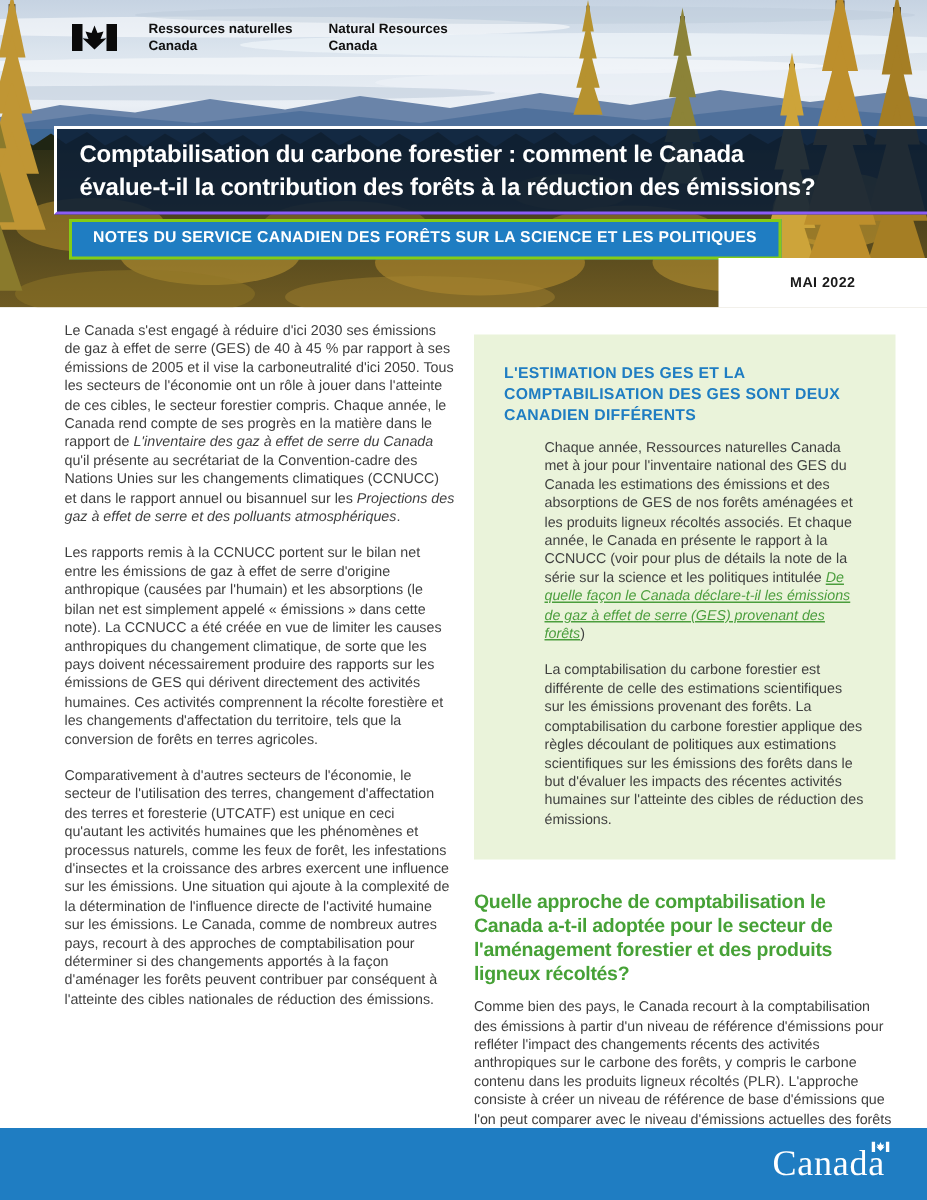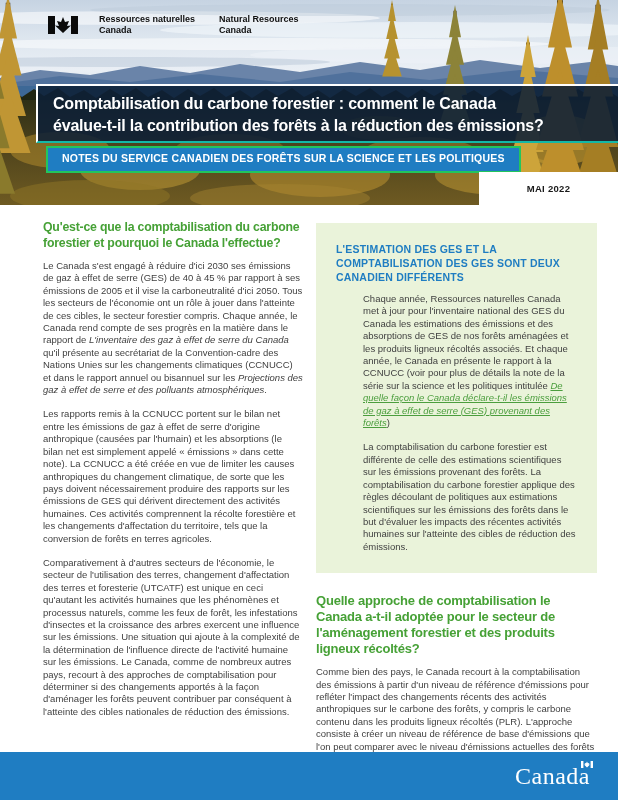--- a/index.html
+++ b/index.html
@@ -15,27 +15,27 @@
   }
   
   .hero{position:absolute;top:0;left:0;width:618px;height:205px;overflow:hidden;}
   .hero svg{display:block;}
   .fip{position:absolute;top:14px;left:48px;display:flex;align-items:center;}
   .fip .flag{width:30px;height:18px;margin-right:21px;}
   .fip .dept{font-size:9px;line-height:11px;font-weight:bold;color:#101010;margin-right:24px;white-space:nowrap;}
   .title-band{
     position:absolute;left:36px;top:84px;width:582px;height:59px;
     background:var(--navy);
-    border-left:2px solid #fff;border-top:2px solid #fff;border-bottom:2px solid #14b8a6;
+    border-left:2px solid #fff;border-top:2px solid #fff;border-bottom:2px solid #8b5cf6;
     padding:7px 8px 0 15px;
   }
   .title-band .tline{color:#fff;font-weight:bold;font-size:16px;line-height:22px;letter-spacing:-0.2px;white-space:nowrap;}
   .notes-band{
     position:absolute;left:46px;top:146px;height:27px;
-    background:var(--blue);border:2px solid #22c55e;
+    background:var(--blue);border:2px solid #84cc16;
     color:#fff;font-weight:bold;font-size:10.5px;line-height:21px;
     padding:0 14px;letter-spacing:0.2px;white-space:nowrap;
   }
   .date-box{
     position:absolute;right:0;top:172px;width:139px;height:33px;background:#fff;
     font-size:9.5px;font-weight:bold;color:#1a1a1a;text-align:center;padding-top:11px;letter-spacing:0.3px;
   }
   
   .content{
     position:absolute;top:205px;left:0;width:618px;height:547px;
@@ -151,21 +151,20 @@
     </div>
 
     <div class="notes-band">NOTES DU SERVICE CANADIEN DES FORÊTS SUR LA SCIENCE ET LES POLITIQUES</div>
 
     <div class="date-box">MAI 2022</div>
   </div>
 
   <div class="content">
 
     <div class="col-left">
-      <h2 class="green">Qu'est-ce que la comptabilisation du carbone forestier et pourquoi le Canada l'effectue?</h2>
       <p><span>Le Canada s'est engagé à réduire d'ici 2030 ses émissions de gaz à effet de serre (GES) de 40 à 45 % par rapport à ses émissions de 2005 et il vise la carboneutralité d'ici 2050. Tous les secteurs de l'économie ont un rôle à jouer dans l'atteinte de ces cibles, le secteur forestier compris. Chaque année, le Canada rend compte de ses progrès en la matière dans le rapport de </span><span class="it">L'inventaire des gaz à effet de serre du Canada</span><span> qu'il présente au secrétariat de la Convention-cadre des Nations Unies sur les changements climatiques (CCNUCC) et dans le rapport annuel ou bisannuel sur les </span><span class="it">Projections des gaz à effet de serre et des polluants atmosphériques</span><span>.</span></p>
       <p>Les rapports remis à la CCNUCC portent sur le bilan net entre les émissions de gaz à effet de serre d'origine anthropique (causées par l'humain) et les absorptions (le bilan net est simplement appelé « émissions » dans cette note). La CCNUCC a été créée en vue de limiter les causes anthropiques du changement climatique, de sorte que les pays doivent nécessairement produire des rapports sur les émissions de GES qui dérivent directement des activités humaines. Ces activités comprennent la récolte forestière et les changements d'affectation du territoire, tels que la conversion de forêts en terres agricoles.</p>
       <p>Comparativement à d'autres secteurs de l'économie, le secteur de l'utilisation des terres, changement d'affectation des terres et foresterie (UTCATF) est unique en ceci qu'autant les activités humaines que les phénomènes et processus naturels, comme les feux de forêt, les infestations d'insectes et la croissance des arbres exercent une influence sur les émissions. Une situation qui ajoute à la complexité de la détermination de l'influence directe de l'activité humaine sur les émissions. Le Canada, comme de nombreux autres pays, recourt à des approches de comptabilisation pour déterminer si des changements apportés à la façon d'aménager les forêts peuvent contribuer par conséquent à l'atteinte des cibles nationales de réduction des émissions.</p>
     </div>
 
     <div class="col-right">
 
       <div class="info-box">
         <h3>L'ESTIMATION DES GES ET LA COMPTABILISATION DES GES SONT DEUX CANADIEN DIFFÉRENTS</h3>
         <p><span>Chaque année, Ressources naturelles Canada met à jour pour l'inventaire national des GES du Canada les estimations des émissions et des absorptions de GES de nos forêts aménagées et les produits ligneux récoltés associés. Et chaque année, le Canada en présente le rapport à la CCNUCC (voir pour plus de détails la note de la série sur la science et les politiques intitulée </span><a class="doc-link">De quelle façon le Canada déclare-t-il les émissions de gaz à effet de serre (GES) provenant des forêts</a><span>)</span></p>

